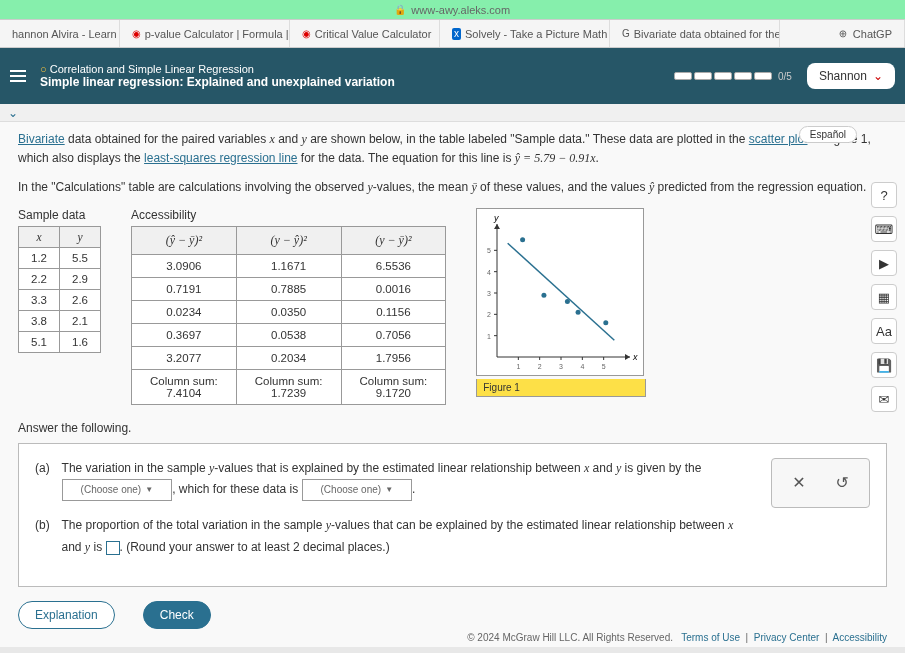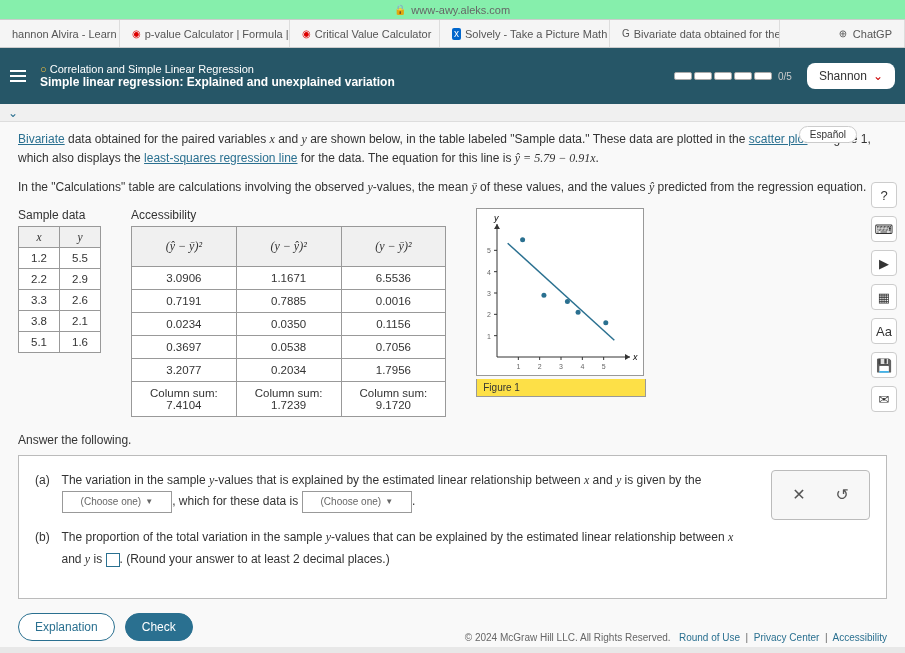--- a/index.html
+++ b/index.html
@@ -26,36 +26,36 @@
 .right-sidebar { position: absolute; right: 8px; top: 60px; display: flex; flex-direction: column; gap: 8px; }
 .side-btn { width: 26px; height: 26px; border: 1px solid #ccc; border-radius: 4px; background: #fff; display: flex; align-items: center; justify-content: center; font-size: 13px; cursor: pointer; }
 .intro { font-size: 12px; line-height: 1.6; margin-bottom: 10px; }
 .intro a, .link { color: #2a7090; text-decoration: underline; }
 .formula { font-style: italic; font-family: "Times New Roman", serif; }
 .data-row { display: flex; gap: 30px; margin-top: 10px; align-items: flex-start; }
 .tbl-wrap h4 { font-size: 12px; font-weight: normal; margin-bottom: 4px; }
 table { border-collapse: collapse; background: #fff; }
 th, td { border: 1px solid #999; padding: 4px 12px; text-align: center; font-size: 11.5px; }
 th { background: #f0f0f0; font-style: italic; font-family: "Times New Roman", serif; font-weight: normal; }
-.calc-table th { font-size: 12px; padding: 12px 18px; }
+.calc-table th { font-size: 12px; padding: 6px 18px; }
 .calc-table td { padding: 5px 18px; }
 .figure { width: 170px; }
 .figure svg { border: 1px solid #999; background: #fff; }
 .figure-cap { background: #fde047; font-size: 10px; padding: 3px 6px; border: 1px solid #999; border-top: none; }
 .answer-sec { margin-top: 16px; font-size: 12px; }
 .ans-box { border: 1px solid #bbb; background: #fff; padding: 14px 16px; margin-top: 8px; line-height: 1.8; display: flex; gap: 20px; align-items: flex-start; }
 .ans-left { flex: 1; }
 .part { margin-bottom: 14px; display: flex; gap: 10px; }
 .part-label { width: 24px; }
 .select-ph { display: inline-flex; align-items: center; border: 1px solid #999; padding: 1px 18px; font-size: 10px; color: #666; gap: 4px; cursor: pointer; }
 .select-ph::after { content: "▼"; font-size: 8px; }
 .num-input { display: inline-block; border: 1px solid #2a7090; width: 14px; height: 14px; vertical-align: middle; }
 .ctrl-box { border: 1px solid #bbb; border-radius: 4px; padding: 10px 20px; display: flex; gap: 30px; align-items: center; background: #f7f7f7; }
 .ctrl-btn { font-size: 16px; cursor: pointer; color: #555; }
-.footer-btns { margin-top: 14px; display: flex; gap: 10px; }
+.footer-btns { margin-top: 14px; display: flex; gap: 28px; }
 .btn { padding: 6px 16px; border-radius: 16px; font-size: 12px; cursor: pointer; border: 1px solid #2a7090; }
 .btn-outline { background: #fff; color: #2a7090; }
 .btn-fill { background: #2a7090; color: #fff; }
 .copyright { position: absolute; bottom: 4px; right: 18px; font-size: 10px; color: #666; }
 .copyright a { color: #2a7090; }
 </style>
 </head>
 <body>
 
 <div class="browser-bar">
@@ -276,17 +276,17 @@
     </div>
   </div>
 
   <div class="footer-btns">
     <button class="btn btn-outline">Explanation</button>
     <button class="btn btn-fill">Check</button>
   </div>
 
   <div class="copyright">
     <span>© 2024 McGraw Hill LLC. All Rights Reserved.</span> &nbsp;
-    <a>Round of Use</a> &nbsp;|&nbsp;
+    <a>Terms of Use</a> &nbsp;|&nbsp;
     <a>Privacy Center</a> &nbsp;|&nbsp;
     <a>Accessibility</a>
   </div>
 </div>
 
 </body></html>

